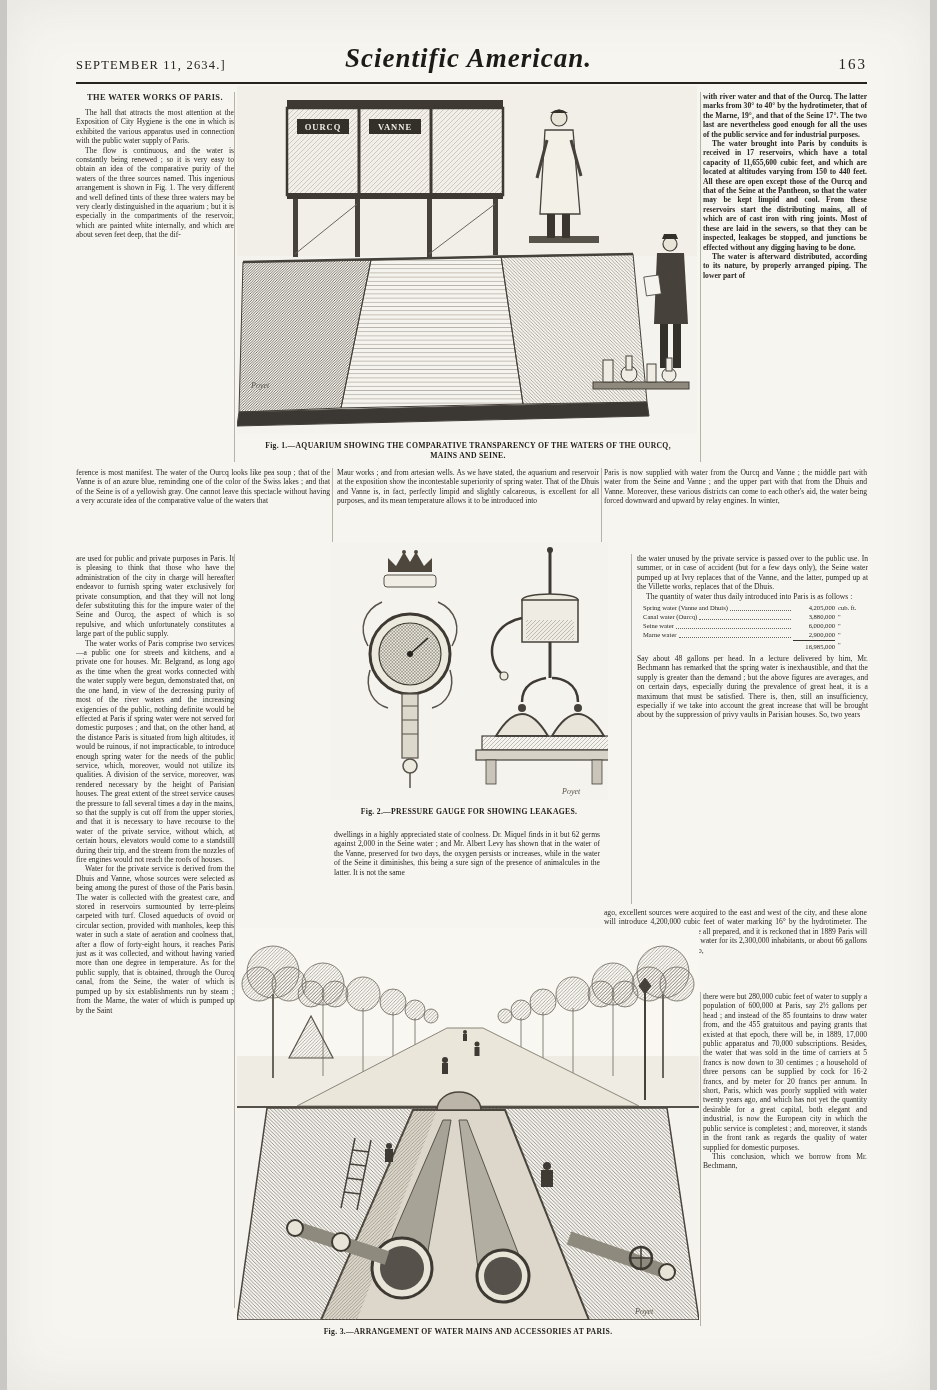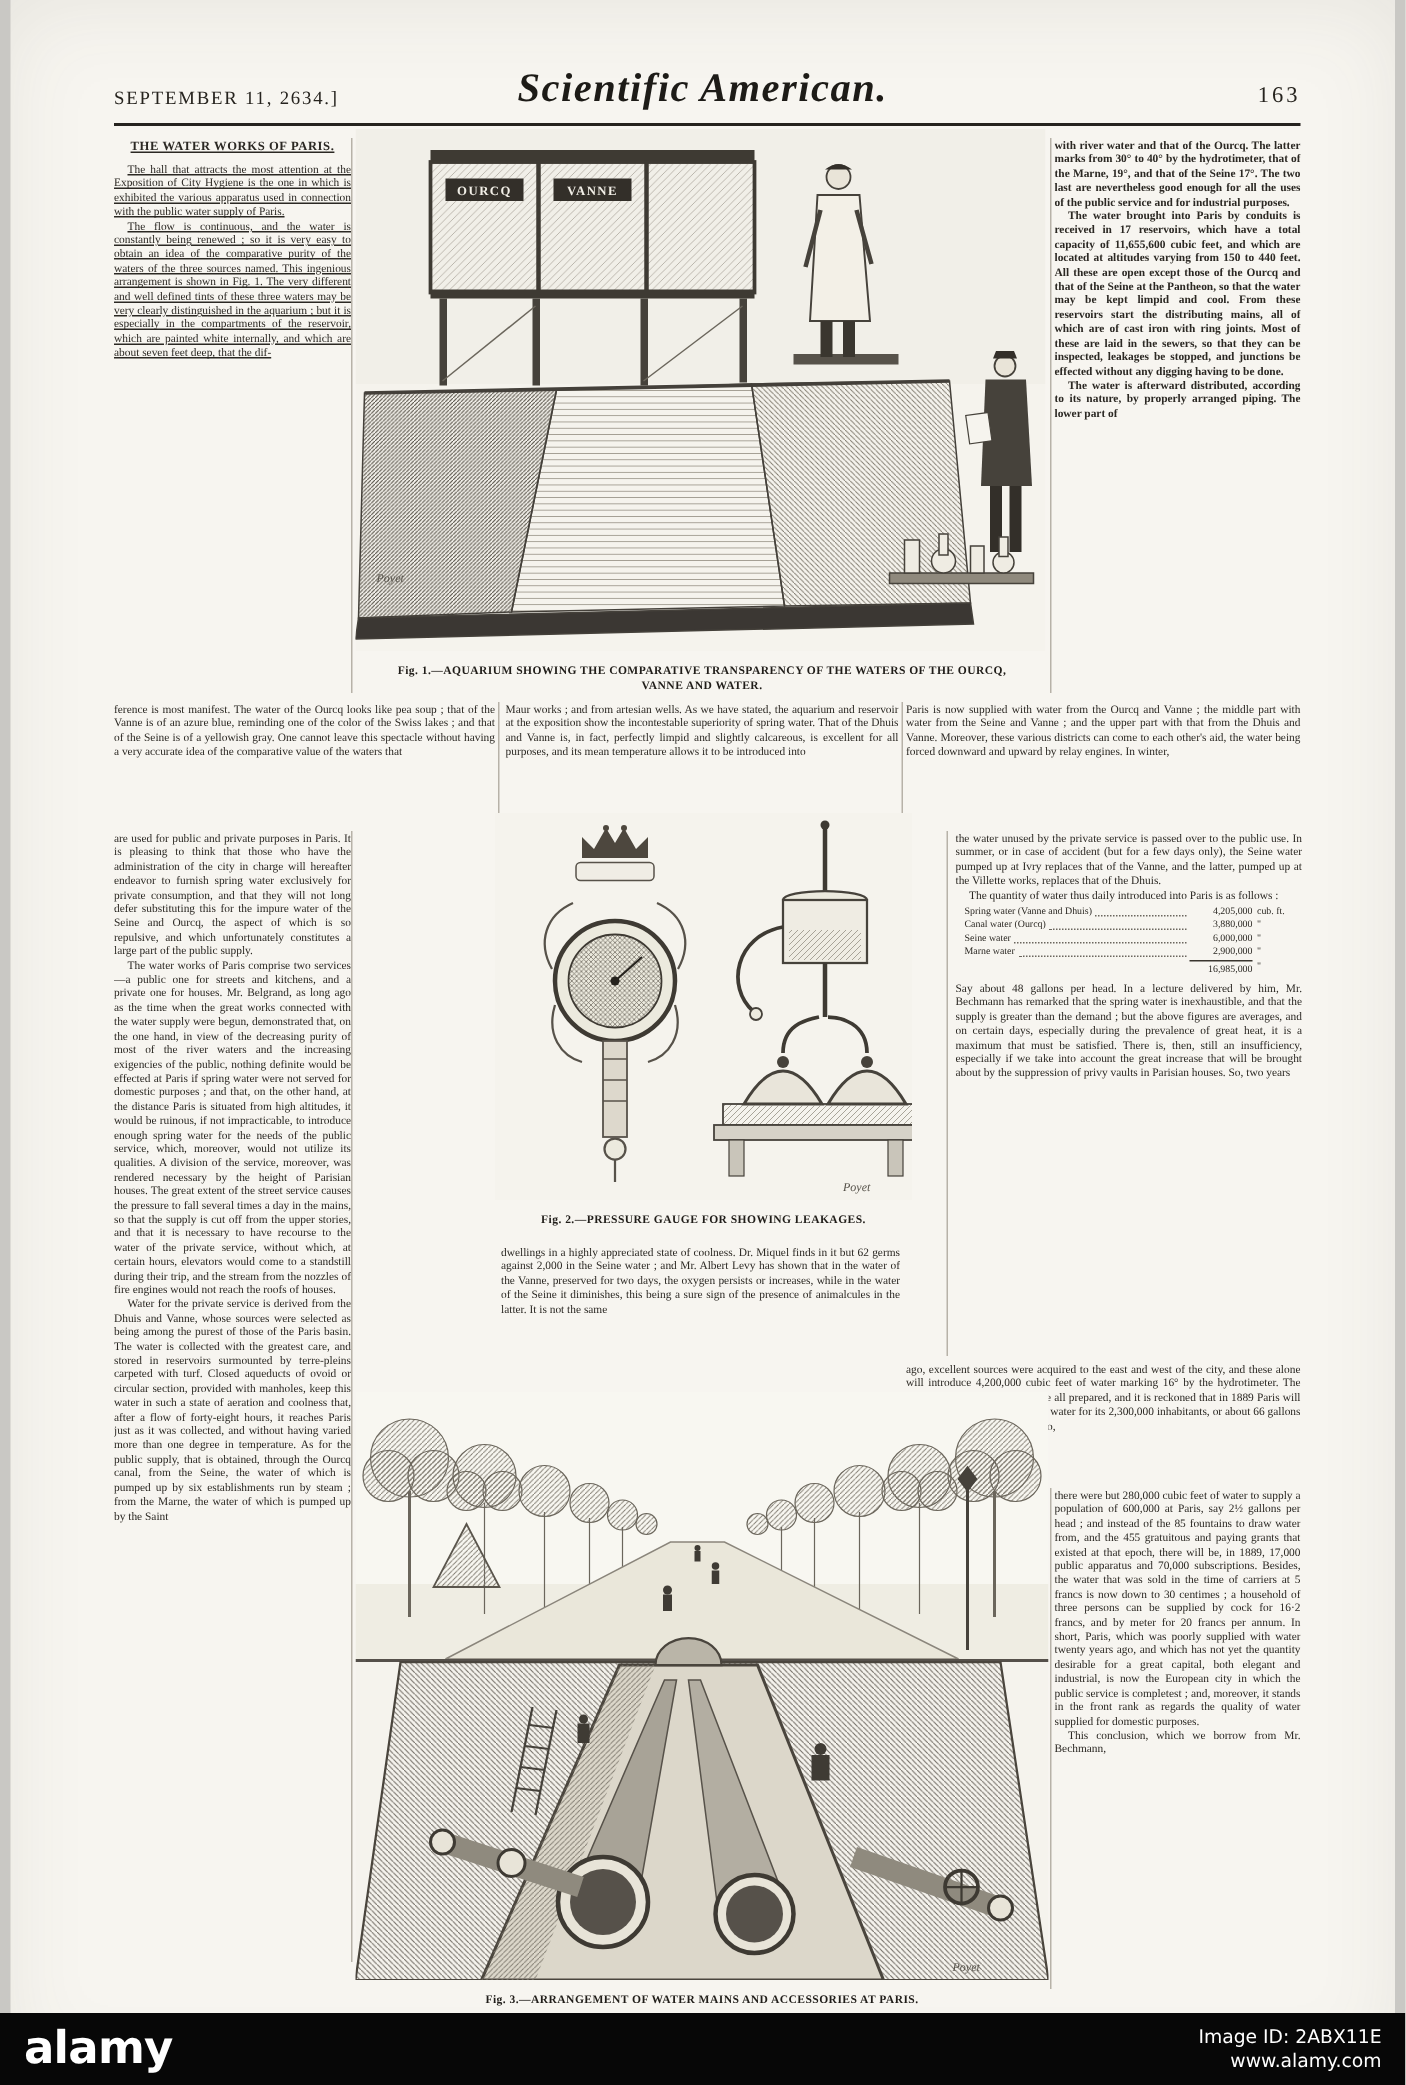--- a/index.html
+++ b/index.html
@@ -15,21 +15,21 @@
             font:bold italic 27px/32px "Liberation Serif",serif;letter-spacing:1px;color:#1d1b17;}
   .pagenum{left:787px;top:55px;width:80px;text-align:right;font:15px/18px "Liberation Serif",serif;letter-spacing:2px;}
   .hrule{left:76px;top:82px;width:791px;height:2px;background:#26231f;}
 
   
   .txt{font:7.6px/9.4px "Liberation Serif",serif;text-align:justify;color:#2b2823;overflow:hidden;}
   .txt p{margin:0;}
   .txt p.ind{text-indent:9px;}
   .art-title{font:bold 8.4px/11px "Liberation Serif",serif;text-align:center;letter-spacing:.4px;margin:0 0 5px 0;}
 
-  #r-col1top{left:76px;top:92px;width:158px;height:374px;text-decoration:underline;}
+  #r-col1top{left:76px;top:92px;width:158px;height:374px;}
   #r-col4top{left:703px;top:92px;width:164px;height:372px;font-weight:bold;}
   #r-bandleft{left:76px;top:468px;width:254px;height:82px;}
   #r-bandmid{left:337px;top:468px;width:262px;height:82px;}
   #r-bandright{left:604px;top:468px;width:263px;height:82px;}
   #r-col1bot{left:76px;top:554px;width:158px;height:754px;}
   #r-belowfig2{left:334px;top:830px;width:266px;height:84px;}
   #r-col4mid{left:637px;top:554px;width:231px;height:350px;}
   #r-bandright2{left:604px;top:908px;width:263px;height:80px;}
   #r-col4bot{left:703px;top:992px;width:164px;height:334px;}
 
@@ -161,21 +161,21 @@
         <rect x="366" y="274" width="10" height="22"></rect>
         <circle cx="392" cy="288" r="8"></circle>
           <rect x="389" y="270" width="6" height="14"></rect>
         <rect x="410" y="278" width="9" height="18"></rect>
         <circle cx="432" cy="289" r="7"></circle>
           <rect x="429" y="272" width="6" height="13"></rect>
       </g>
       <text x="14" y="302" font-size="8" font-style="italic" fill="#57534b" font-family="Liberation Serif, serif">Poyet</text>
     </svg>
     <div class="figcap">Fig. 1.—AQUARIUM SHOWING THE COMPARATIVE TRANSPARENCY OF THE WATERS OF THE OURCQ,</div>
-    <div class="figcap" style="margin-top:0">VANNE AND WATER.</div>
+    <div class="figcap" style="margin-top:0">MAINS AND SEINE.</div>
   </div>
 
   <div class="abs txt" id="r-col4top">
     <p>with river water and that of the Ourcq. The latter marks from 30° to 40° by the hydrotimeter, that of the Marne, 19°, and that of the Seine 17°. The two last are nevertheless good enough for all the uses of the public service and for industrial purposes.</p>
     <p class="ind">The water brought into Paris by conduits is received in 17 reservoirs, which have a total capacity of 11,655,600 cubic feet, and which are located at altitudes varying from 150 to 440 feet. All these are open except those of the Ourcq and that of the Seine at the Pantheon, so that the water may be kept limpid and cool. From these reservoirs start the distributing mains, all of which are of cast iron with ring joints. Most of these are laid in the sewers, so that they can be inspected, leakages be stopped, and junctions be effected without any digging having to be done.</p>
     <p class="ind">The water is afterward distributed, according to its nature, by properly arranged piping. The lower part of</p>
   </div>
 
   <div class="abs txt" id="r-bandmid">
     <p>Maur works ; and from artesian wells. As we have stated, the aquarium and reservoir at the exposition show the incontestable superiority of spring water. That of the Dhuis and Vanne is, in fact, perfectly limpid and slightly calcareous, is excellent for all purposes, and its mean temperature allows it to be introduced into</p>
@@ -404,20 +404,13 @@
         <circle cx="310" cy="238" r="4"></circle>
           <rect x="304" y="242" width="12" height="17"></rect>
         <circle cx="152" cy="218" r="3"></circle>
           <rect x="148" y="221" width="8" height="13"></rect>
       </g>
       <text x="398" y="386" font-size="8" font-style="italic" fill="#57534b" font-family="Liberation Serif, serif">Poyet</text>
     </svg>
     <div class="figcap">Fig. 3.—ARRANGEMENT OF WATER MAINS AND ACCESSORIES AT PARIS.</div>
   </div>
 
-  <div class="abs alamy-bar">
-    <div class="alamy-logo">alamy</div>
-    <div class="alamy-meta">
-      <div>Image ID: 2ABX11E</div>
-      <div>www.alamy.com</div>
-    </div>
-  </div>
 </div>
 
 </body></html>

